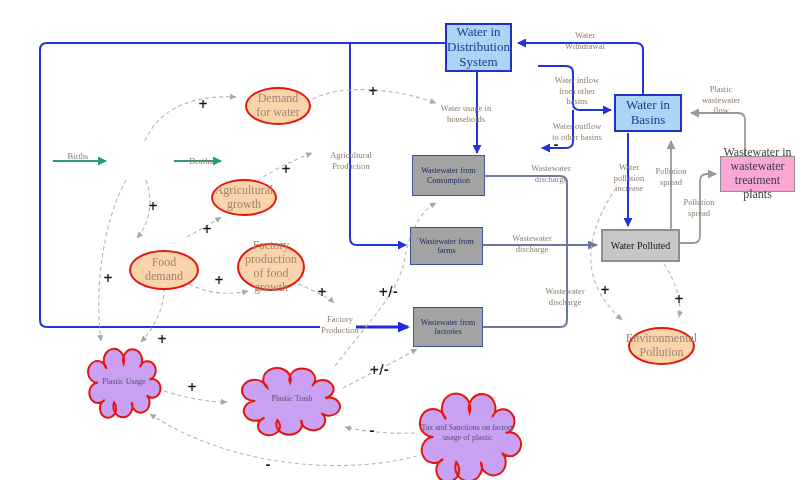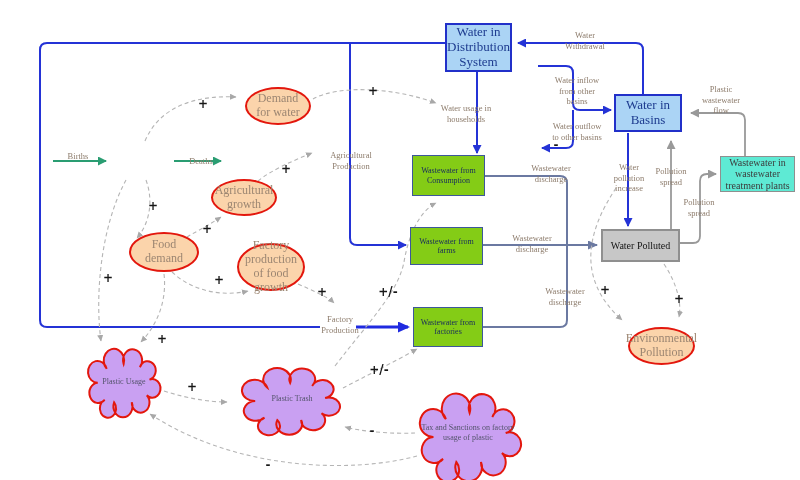--- a/index.html
+++ b/index.html
@@ -3,22 +3,22 @@
 <meta charset="utf-8">
 <style>
   html,body{margin:0;padding:0;background:#ffffff;}
   .canvas{position:relative;width:800px;height:480px;background:#ffffff;overflow:hidden;
           font-family:"Liberation Serif","DejaVu Serif",serif;}
   svg.wires{position:absolute;left:0;top:0;z-index:1;}
   .node{position:absolute;z-index:2;display:flex;align-items:center;justify-content:center;
         text-align:center;line-height:1.15;box-sizing:border-box;}
   .stock{border:2px solid;}
   .b-light{background:#abd4f5;border-color:#2130c9;color:#1d3b8f;font-size:13px;}
-  .b-slate{background:#84cc16;border-color:#3d579a;color:#17295e;font-size:8px;border-width:1.5px;}
-  .b-gray{background:#5eead4;border-color:#8f8f8f;color:#3c3c3c;font-size:10px;border-width:1.5px;text-align:center;}
+  .b-slate{background:#a3a3a3;border-color:#3d579a;color:#17295e;font-size:8px;border-width:1.5px;}
+  .b-gray{background:#f9a8d4;border-color:#8f8f8f;color:#3c3c3c;font-size:12px;border-width:1.5px;text-align:center;}
   .b-polluted{background:#c7c7c7;border-color:#8f8f8f;color:#141414;font-size:10px;}
   .b-green{background:#7cc120;border-color:#4d9e2f;color:#55603c;font-size:8.5px;}
   .ell{border:2px solid #e3170d;border-radius:50%;background:#fbd4ab;color:#9c8672;font-size:12px;padding:0 4px;}
   .ell-env{color:#9c8672;}
   .lbl{position:absolute;z-index:3;transform:translate(-50%,-50%);text-align:center;
        color:#8d7c6c;font-size:8.5px;line-height:1.25;white-space:normal;}
   .cloudlbl{position:absolute;z-index:3;transform:translate(-50%,-50%);text-align:center;
        color:#53536b;font-size:8px;line-height:1.2;}
   .sign{position:absolute;z-index:4;transform:translate(-50%,-50%);color:#161616;
        font-weight:bold;font-size:12px;font-family:"DejaVu Serif",serif;}
@@ -107,21 +107,21 @@
   <div class="node stock b-light" style="left:445px;top:23px;width:67px;height:49px;">Water in Distribution System</div>
   <div class="node stock b-light" style="left:614px;top:94px;width:68px;height:38px;">Water in Basins</div>
   <div class="node stock b-slate" style="left:412px;top:155px;width:73px;height:41px;">Wastewater from Consumption</div>
   <div class="node stock b-slate" style="left:410px;top:227px;width:73px;height:38px;">Wastewater from farms</div>
   <div class="node stock b-slate" style="left:413px;top:307px;width:70px;height:40px;">Wastewater from factories</div>
   <div class="node stock b-polluted" style="left:601px;top:229px;width:79px;height:33px;">Water Polluted</div>
   <div class="node stock b-gray" style="left:720px;top:156px;width:75px;height:36px;">Wastewater in wastewater treatment plants</div>
 
   <div class="node ell" style="left:245px;top:87px;width:66px;height:38px;">Demand for water</div>
   <div class="node ell" style="left:211px;top:179px;width:66px;height:37px;">Agricultural growth</div>
-  <div class="node ell" style="left:129px;top:232px;width:70px;height:40px;">Food demand</div>
+  <div class="node ell" style="left:129px;top:250px;width:70px;height:40px;">Food demand</div>
   <div class="node ell" style="left:237px;top:243px;width:68px;height:48px;">Factory production of food growth</div>
   <div class="node ell ell-env" style="left:628px;top:327px;width:67px;height:38px;">Environmental Pollution</div>
 
   <div class="cloudlbl" style="left:124px;top:382px;width:70px;">Plastic Usage</div>
   <div class="cloudlbl" style="left:292px;top:399px;width:80px;">Plastic Trash</div>
   <div class="cloudlbl" style="left:468px;top:433px;width:96px;">Tax and Sanctions on factory usage of plastic</div>
 
   <div class="lbl" style="left:78px;top:156px;width:40px;">Births</div>
   <div class="lbl" style="left:201px;top:161px;width:44px;">Deaths</div>
   <div class="lbl" style="left:351px;top:161px;width:56px;">Agricultural Production</div>

